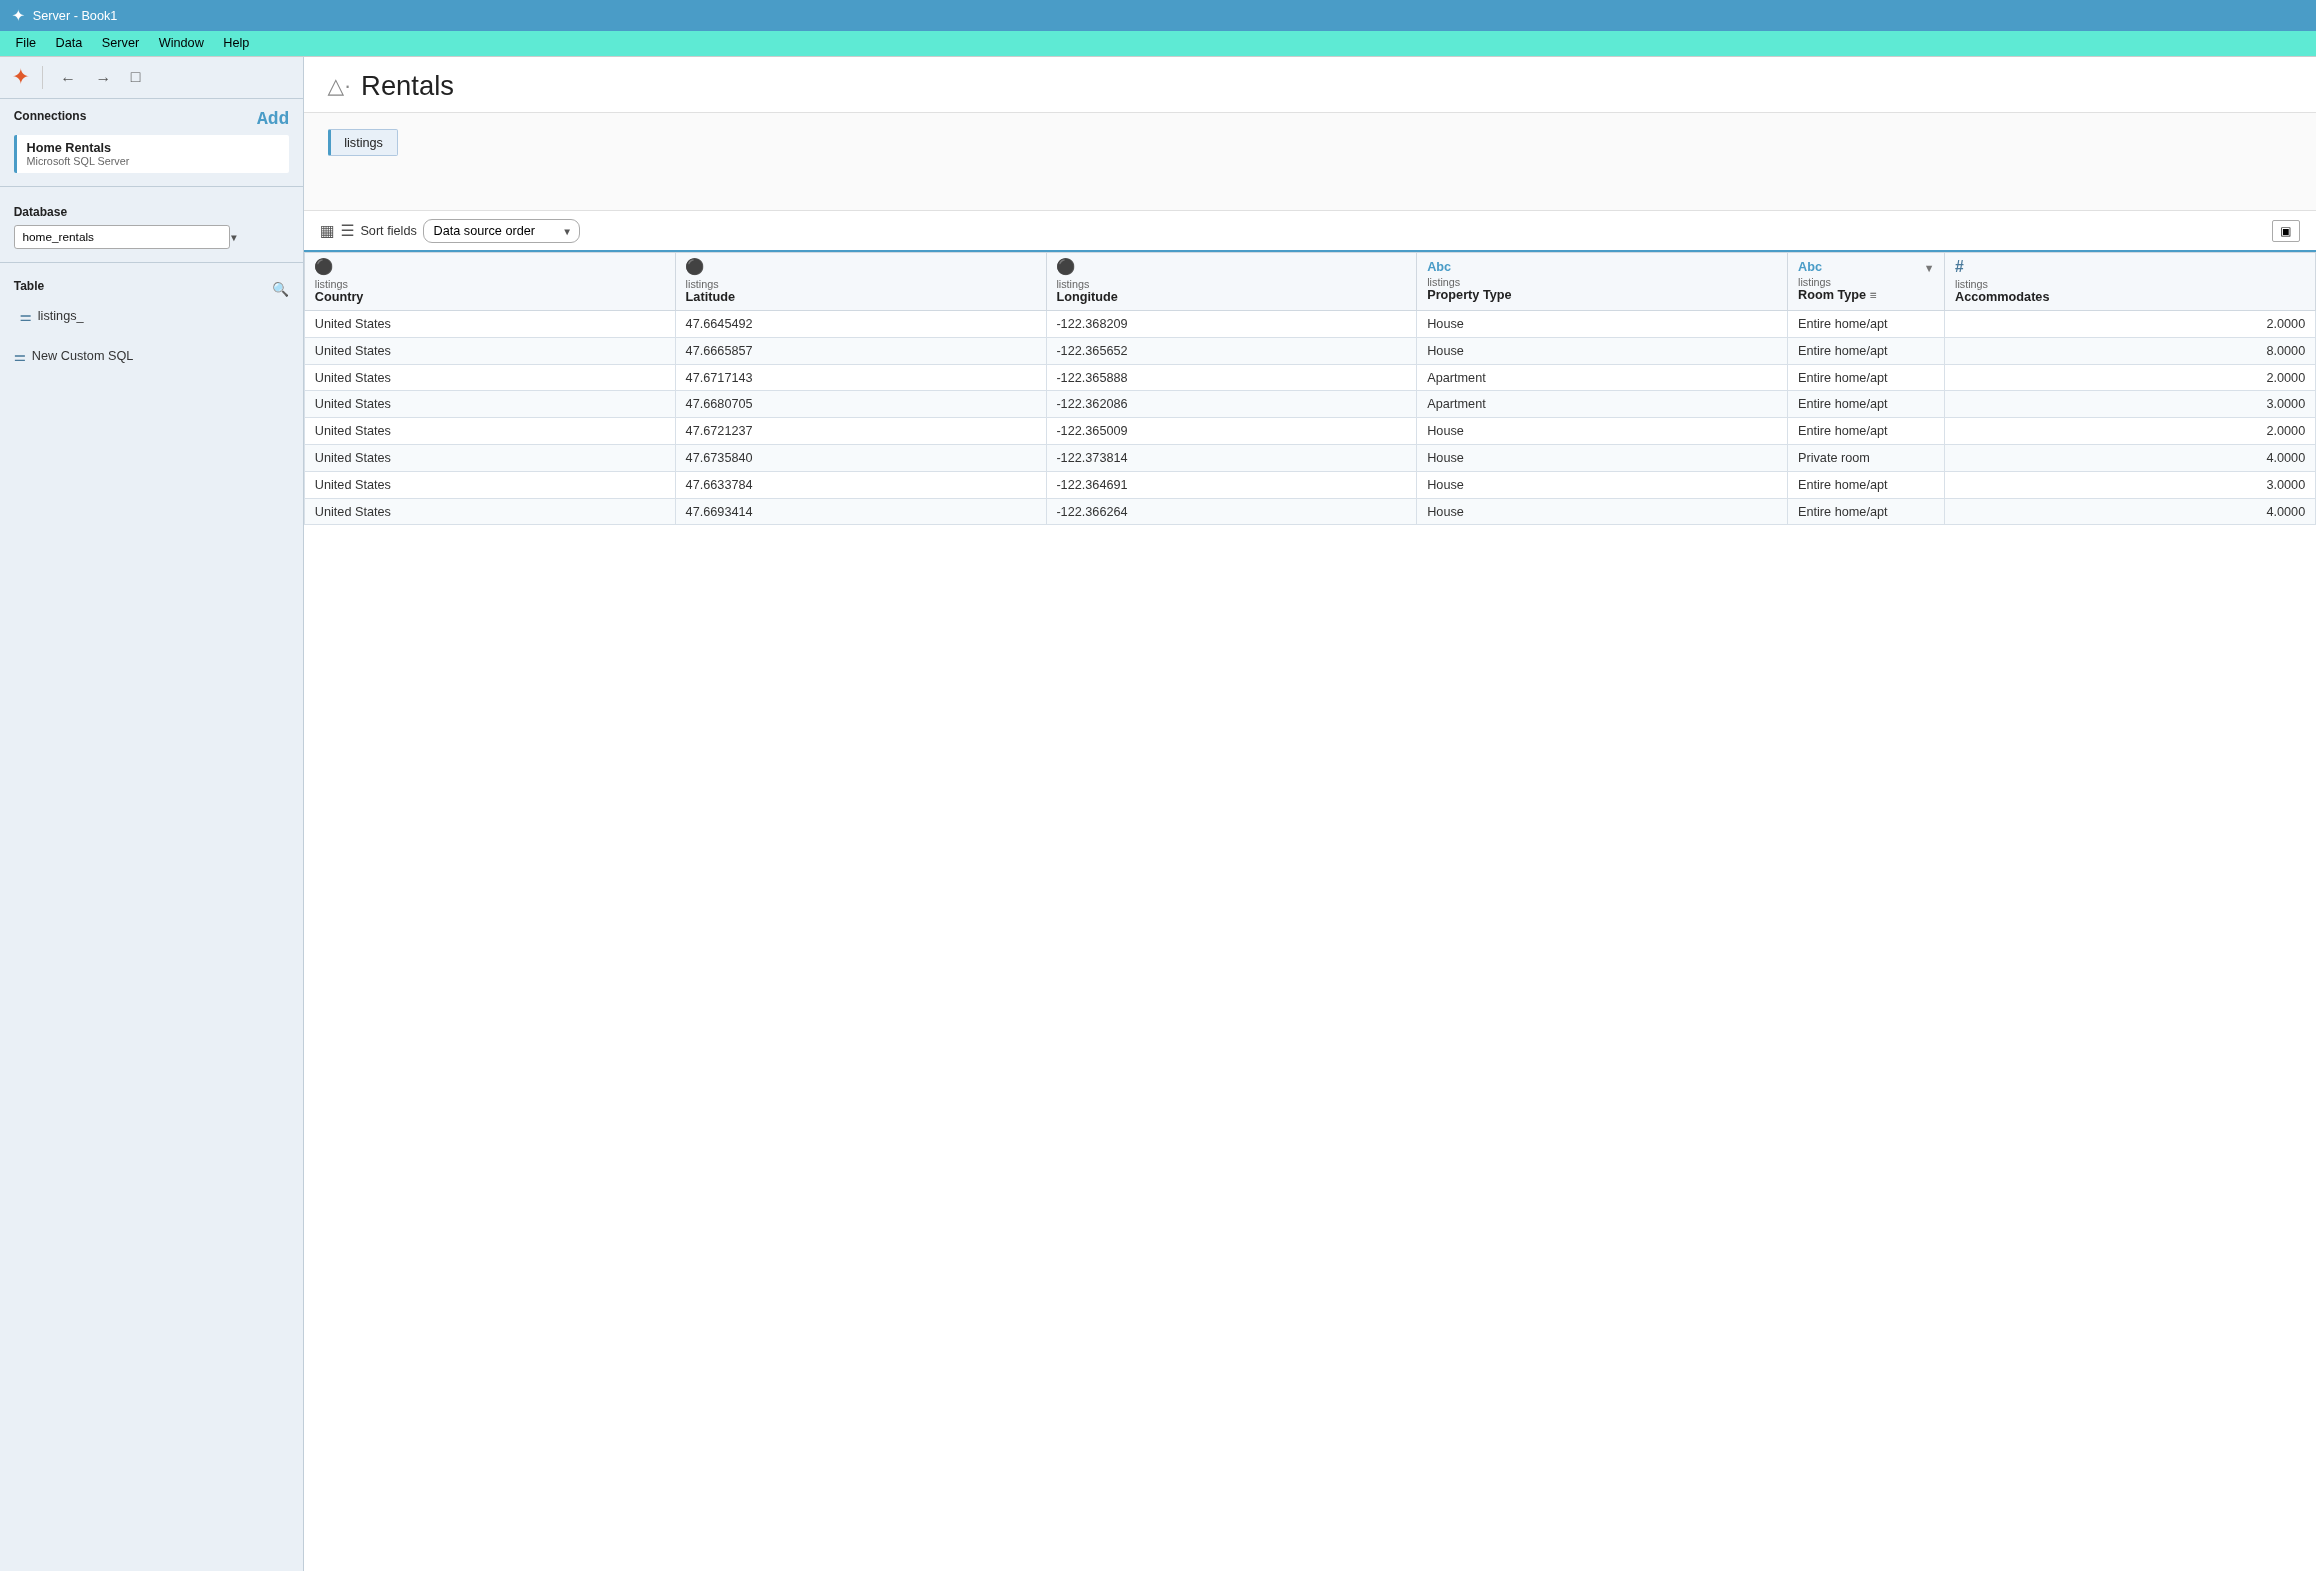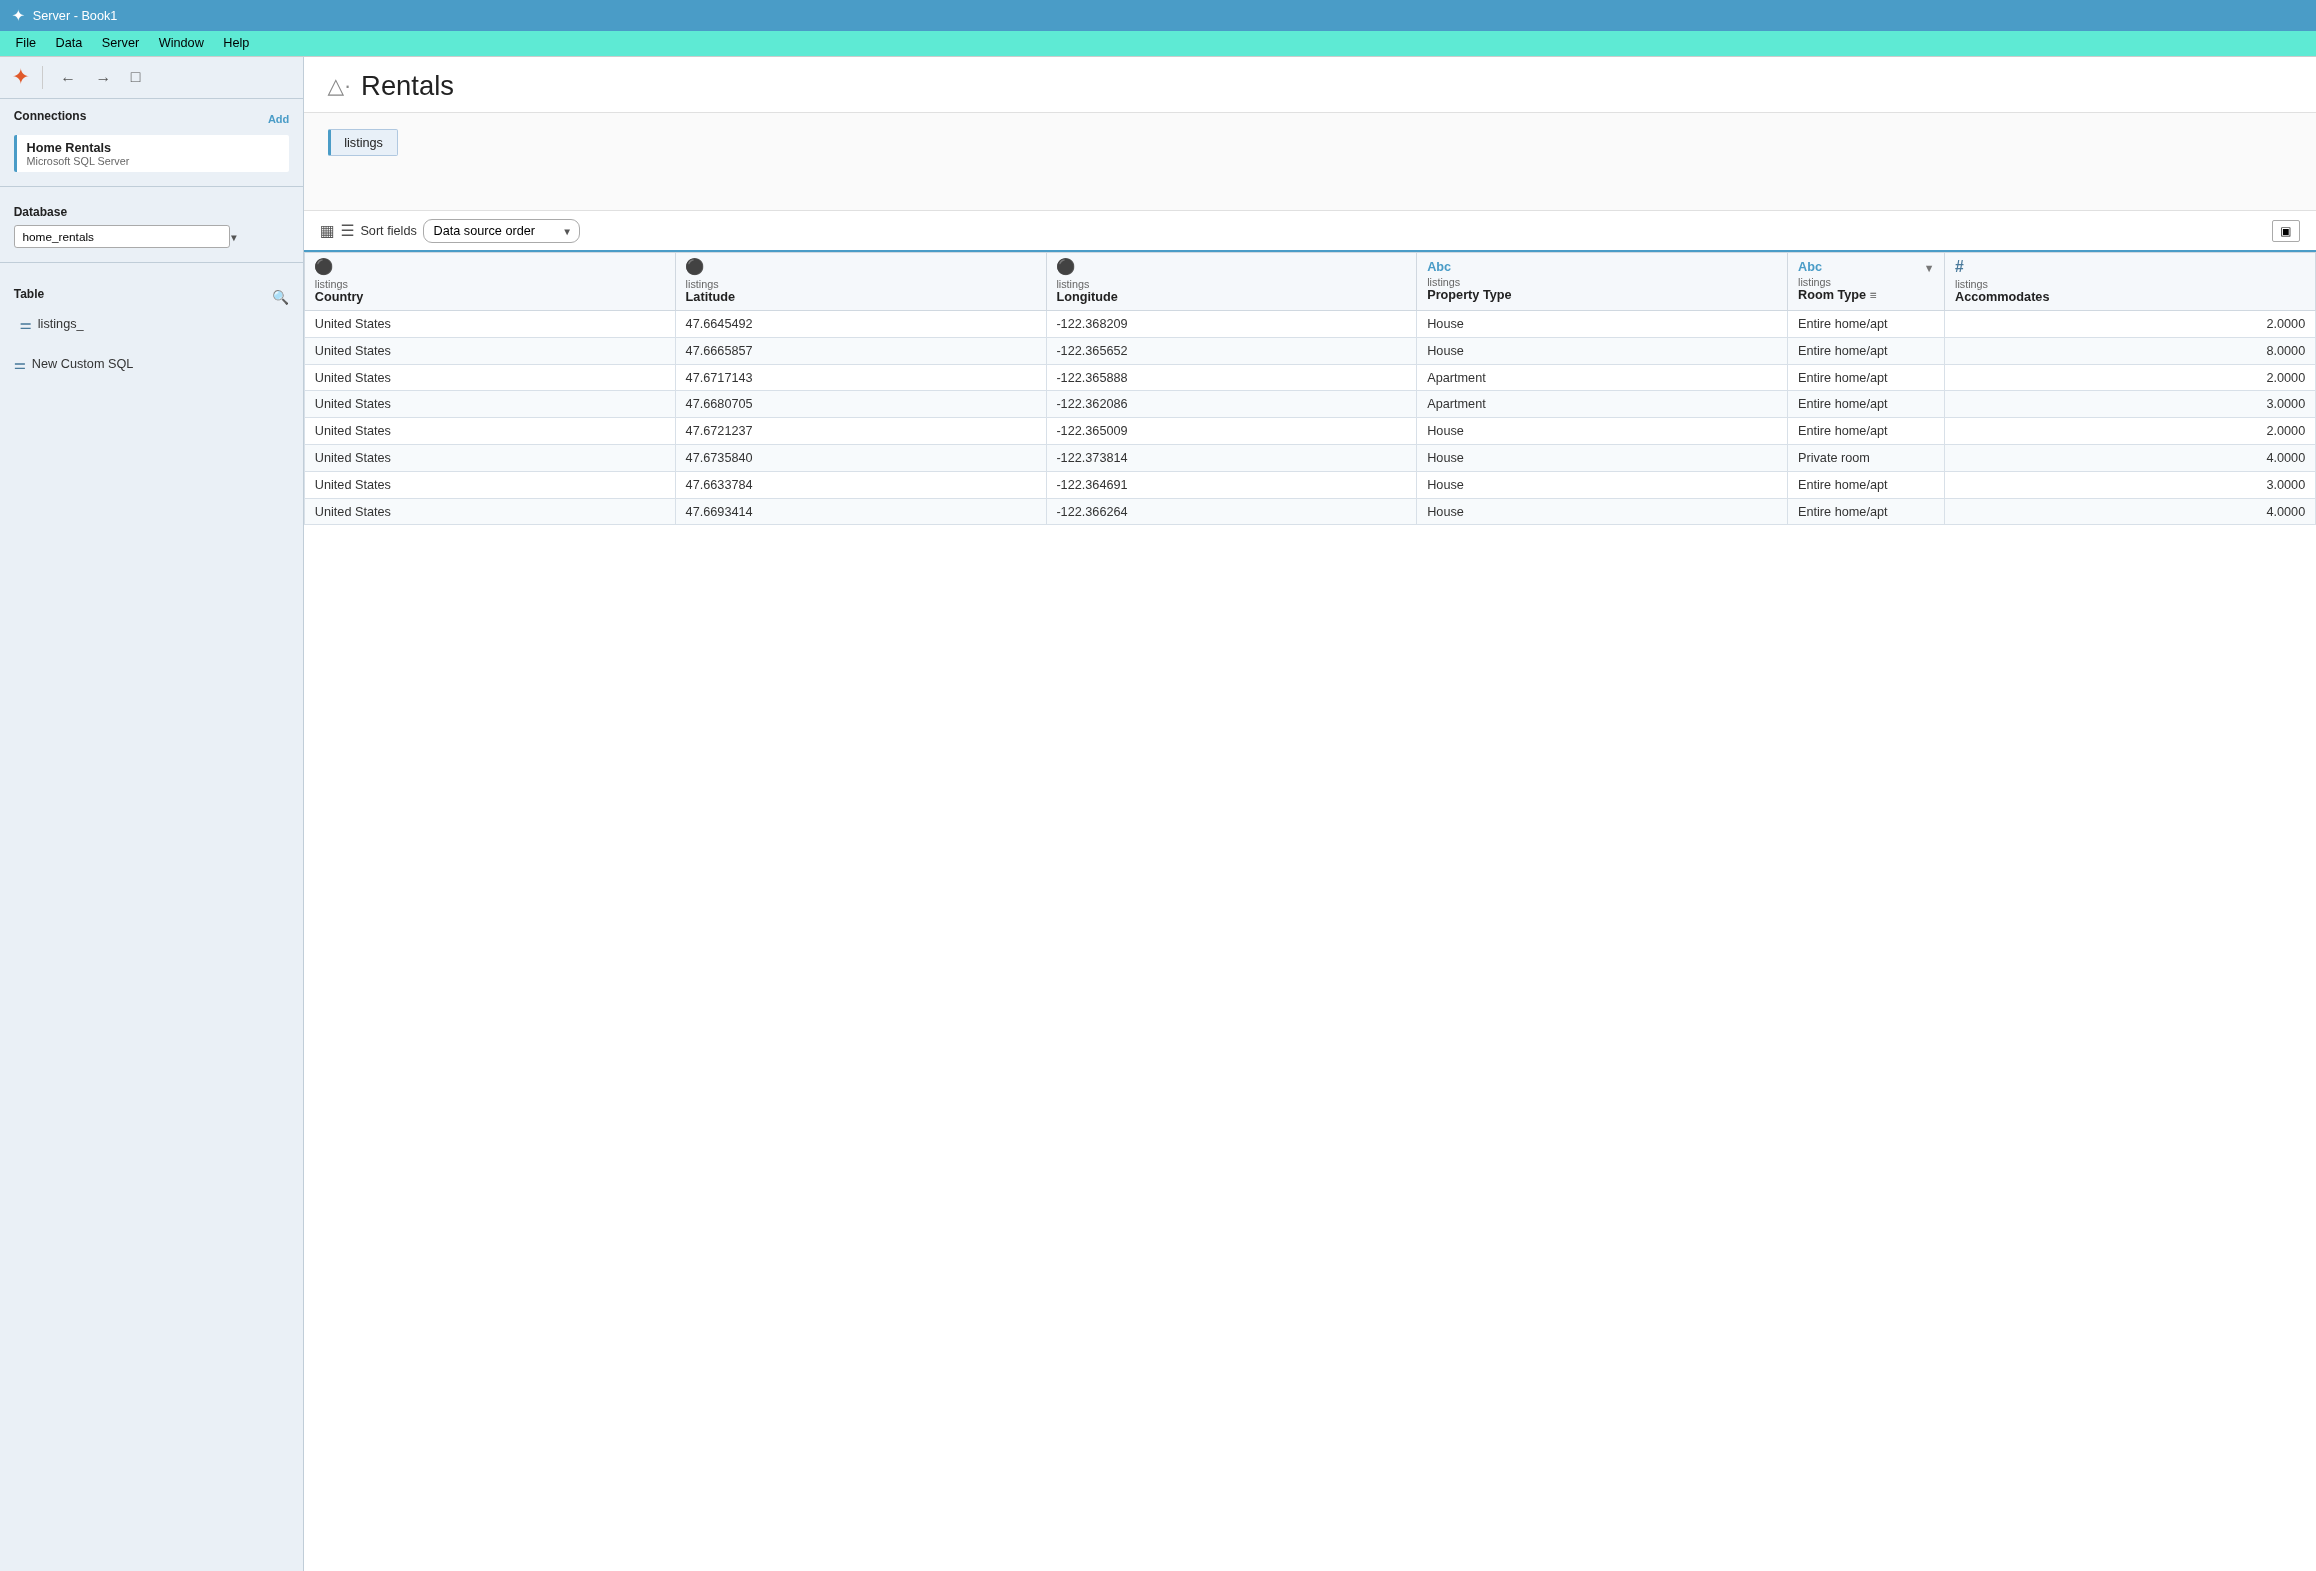--- a/index.html
+++ b/index.html
@@ -72,25 +72,26 @@
       padding: 9.8px 13.7px 5.9px 13.7px;
     }
     .sidebar-section-title {
       font-weight: bold;
       font-size: 12px;
       color: #222;
       margin-bottom: 5.9px;
     }
     .sidebar-add-btn {
       color: #4a9cc7;
-      font-size: 11px;
+      font-size: 18px;
       font-weight: bold;
       cursor: pointer;
       background: none;
       border: none;
+      font-family: Liberation Mono, monospace;
     }
     .section-header {
       display: flex;
       justify-content: space-between;
       align-items: center;
       margin-bottom: 5.9px;
     }
 
     .connection-item {
       background: white;
@@ -135,21 +136,20 @@
       right: calc(100% - 225px);
       top: 50%;
       transform: translateY(-50%);
       pointer-events: none;
       font-size: 9.8px;
       color: #555;
     }
 
     .table-section {
       padding: 7.8px 13.7px;
-      margin-top: 8px;
     }
     .table-section-header {
       display: flex;
       justify-content: space-between;
       align-items: center;
       margin-bottom: 5.9px;
     }
     .table-search-icon {
       color: #555;
       cursor: pointer;

